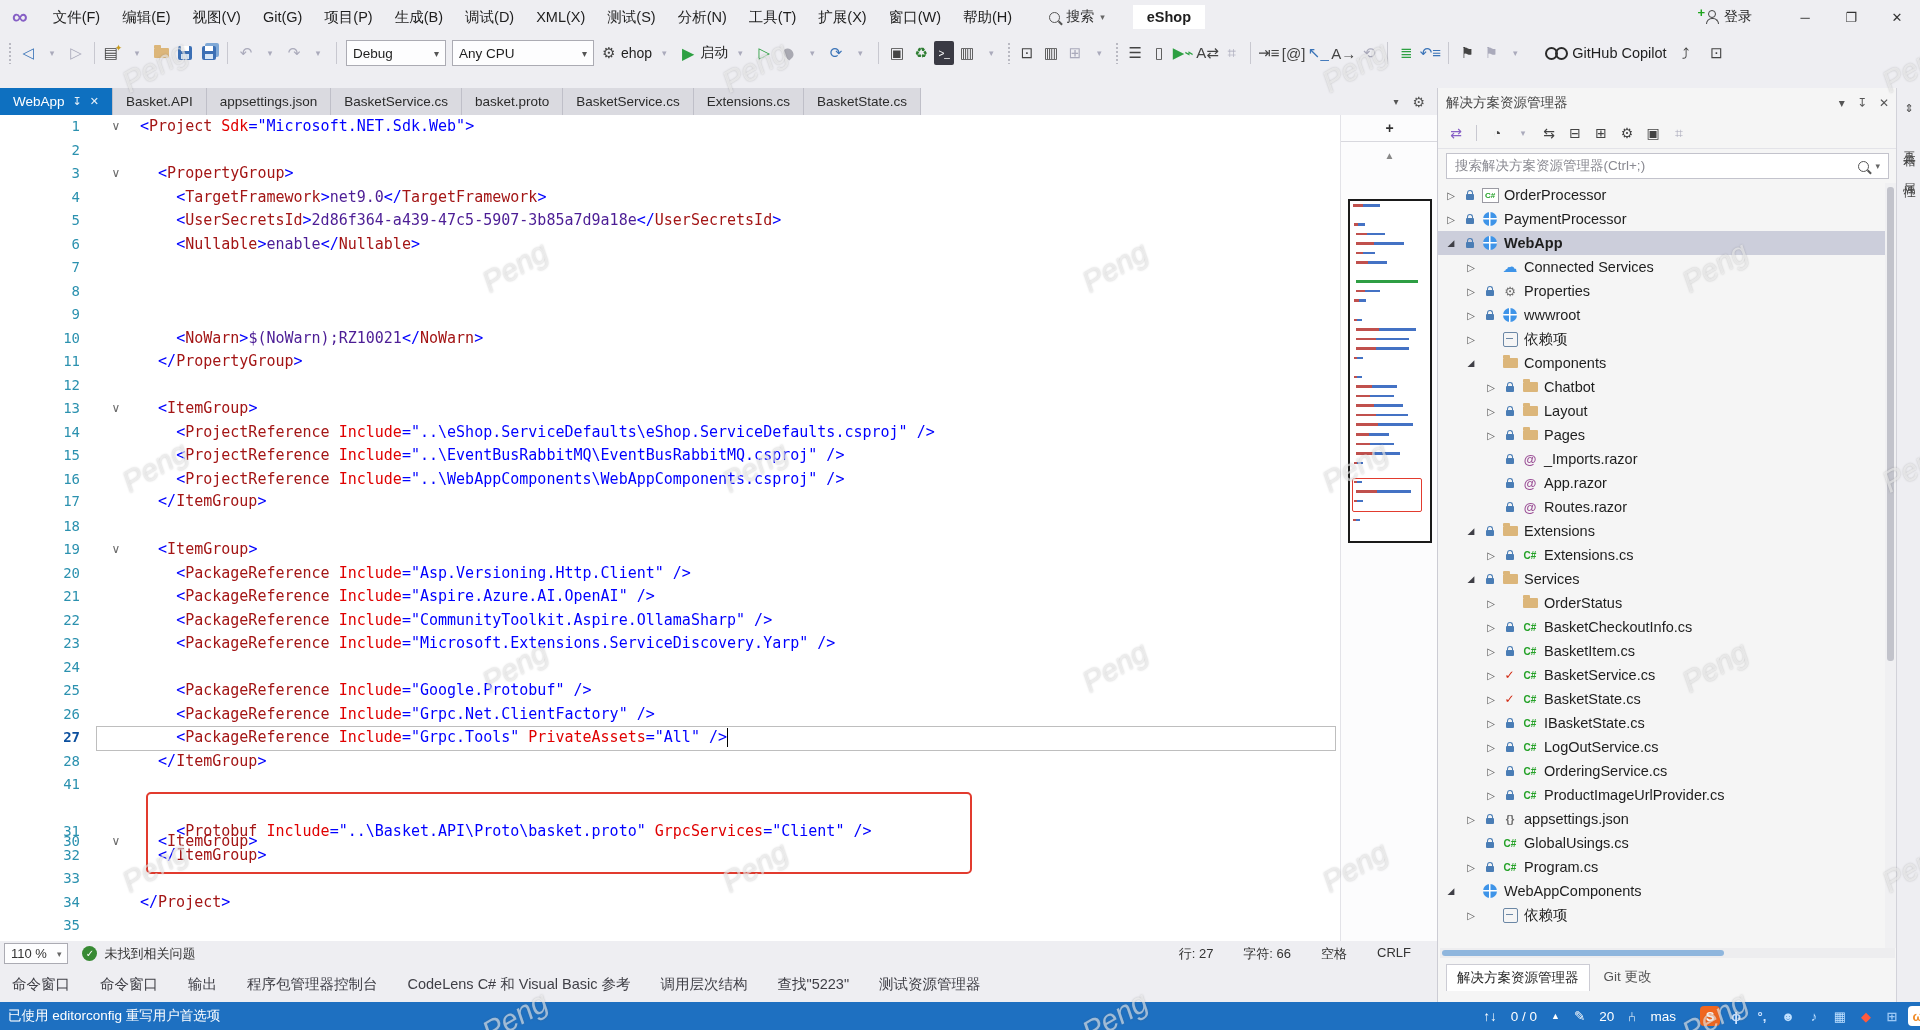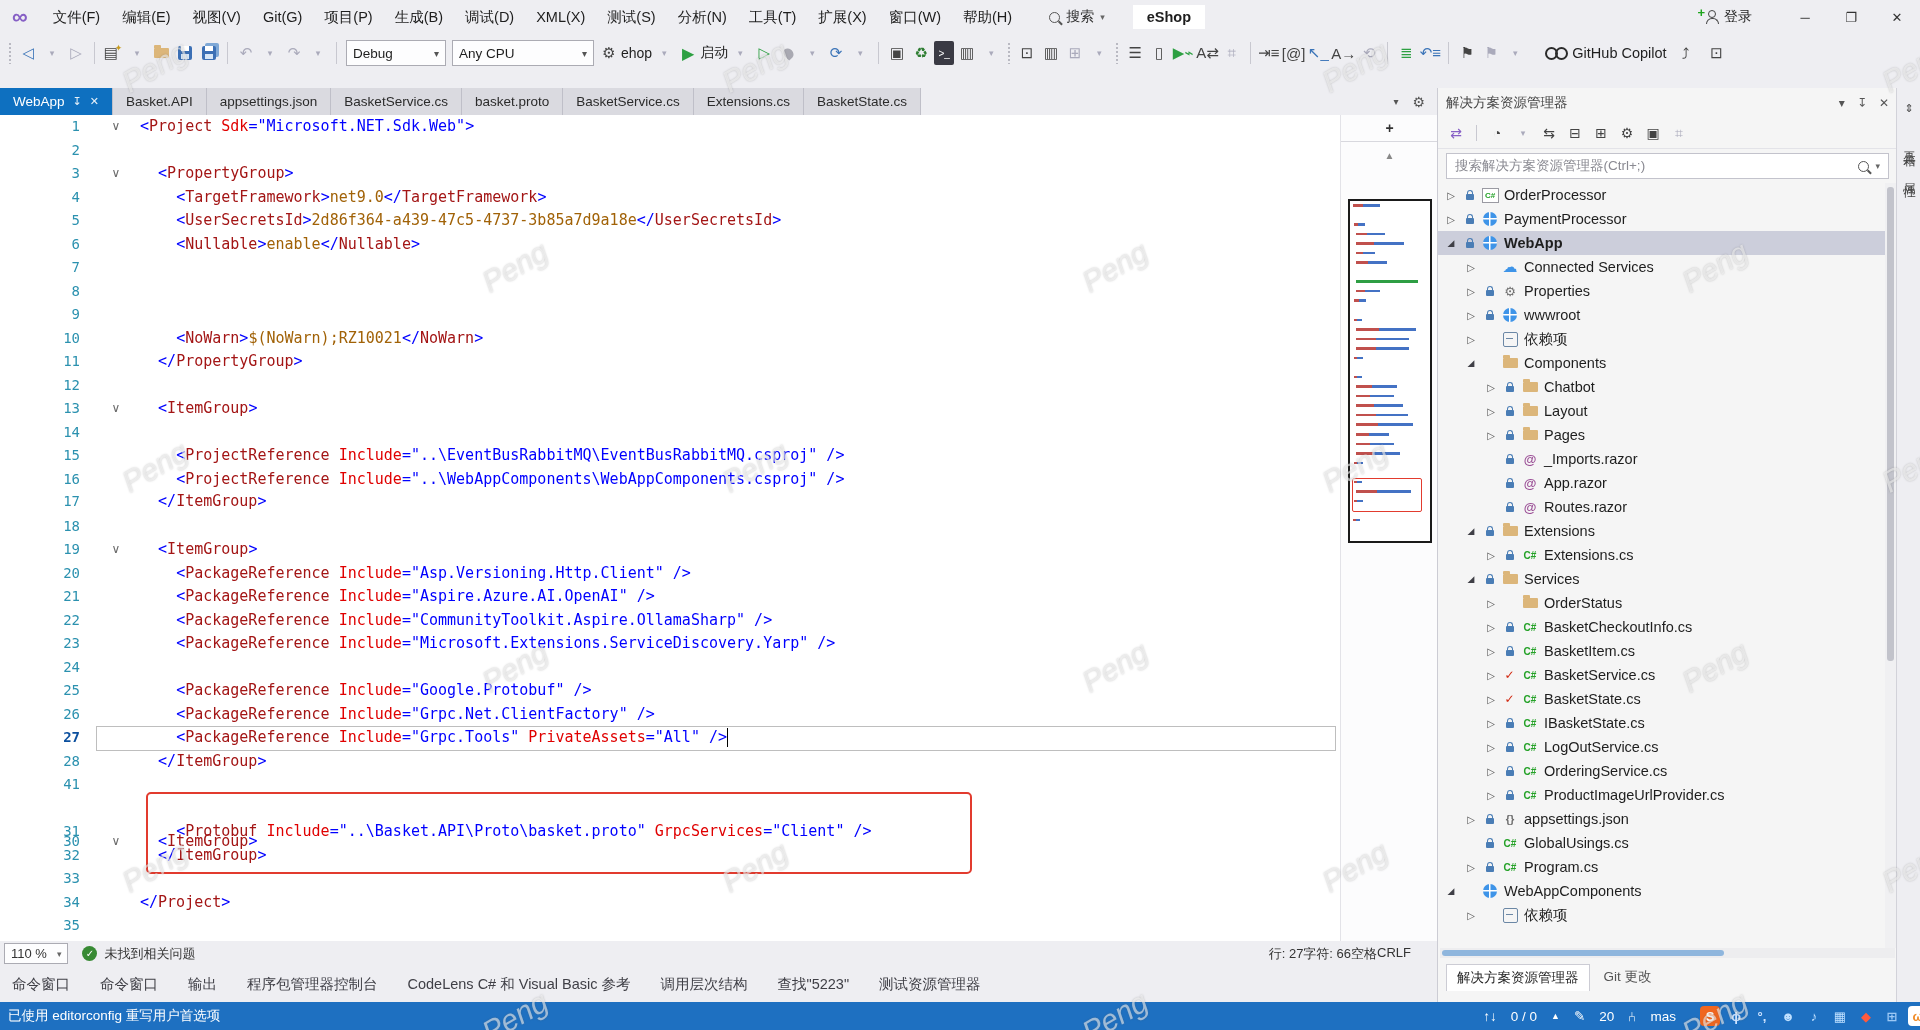--- a/index.html
+++ b/index.html
@@ -42,36 +42,36 @@
   .dtab{display:flex;align-items:center;padding:0 13px;background:#DADAE0;border-right:1px solid #BFBFC8;font-size:13.5px;color:#2b2b2b;gap:8px;white-space:nowrap;}
   .dtab.active{background:#0E70C0;color:#fff;}
   .dtab .ticon{font-size:11px;opacity:.9;}
   .well-btns{margin-left:auto;display:flex;align-items:center;gap:14px;padding-right:12px;color:#555;}
   
   .editor{left:0;top:115px;width:1437px;height:826px;background:#FFFFFF;overflow:hidden;}
   .code-line{position:absolute;left:0;width:1340px;height:23.5px;}
   .ln{position:absolute;left:0;top:0;width:80px;text-align:right;color:#2B91AF;font:14px/23.5px "DejaVu Sans Mono","Liberation Mono",monospace;}
   .fold{position:absolute;left:106px;top:0;width:20px;color:#6a6a6a;font:12px/23.5px "DejaVu Sans","Liberation Sans",sans-serif;text-align:center;}
   .code{position:absolute;left:140px;top:0;white-space:pre;font:15px/23.5px "DejaVu Sans Mono","Liberation Mono",monospace;}
-  .tk-d{color:#0000FF;} .tk-t{color:#A31515;} .tk-a{color:#E00000;} .tk-v{color:#0000FF;} .tk-x{color:#a16207;} .tk-c{color:#008000;}
+  .tk-d{color:#0000FF;} .tk-t{color:#A31515;} .tk-a{color:#E00000;} .tk-v{color:#0000FF;} .tk-x{color:#4c1d95;} .tk-c{color:#008000;}
   .cur-line{position:absolute;left:96px;width:1238px;height:22.5px;border:1px solid #BEBEBE;}
   .caret{position:absolute;width:1.5px;height:19px;background:#000;}
   .redbox{position:absolute;border:2.5px solid #E23B2E;border-radius:5px;}
   
   .mapstrip{position:absolute;left:1340px;top:0;width:97px;height:826px;background:#FCFCFD;border-left:1px solid #E3E3E8;}
   .splitter{height:26px;border-bottom:1px solid #D8D8DE;display:flex;align-items:center;justify-content:center;color:#333;font-weight:bold;}
   .maparrow{text-align:center;color:#888;font-size:10px;margin-top:8px;}
   .mapbox{position:absolute;left:7px;top:84px;width:80px;height:340px;border:2px solid #1a1a1a;background:#fff;}
   .mrow{position:absolute;height:2.5px;}
   .mapred{position:absolute;border:1.5px solid #E23B2E;border-radius:2px;}
   
   .statstrip{left:0;top:941px;width:1437px;height:25px;background:#EEEEF2;display:flex;align-items:center;font-size:13px;color:#333;}
   .zoombox{background:#FDFDFE;border:1px solid #ABABB3;height:19px;display:flex;align-items:center;padding:0 6px;margin-left:4px;gap:10px;}
   .okdot{width:15px;height:15px;border-radius:50%;background:#388A34;color:#fff;font-size:10px;display:flex;align-items:center;justify-content:center;margin:0 7px 0 14px;}
-  .statright{margin-left:auto;display:flex;padding-right:26px;}
+  .statright{margin-left:auto;display:flex;gap:30px;padding-right:26px;}
   
   .bottabs{left:0;top:966px;width:1437px;height:36px;background:#EEEEF2;display:flex;align-items:center;gap:30px;padding-left:12px;font-size:14.5px;color:#3F3F46;}
   
   .se{left:1437px;top:88px;width:459px;height:914px;background:#F5F5F5;border-left:1px solid #CCCCD4;display:flex;flex-direction:column;}
   .se-head{height:30px;display:flex;align-items:center;padding:0 8px;font-size:13.5px;color:#444;}
   .se-head .hicons{margin-left:auto;display:flex;gap:12px;color:#555;font-size:12px;}
   .se-tools{height:30px;display:flex;align-items:center;padding:0 6px;gap:2px;border-bottom:1px solid #E3E3E8;}
   .se-tools .tbi{font-size:14px;}
   .se-search{height:34px;display:flex;align-items:center;padding:0 8px;}
   .se-search .box{flex:1;background:#fff;border:1px solid #C3C3CC;height:24px;display:flex;align-items:center;padding:0 8px;color:#8A8A92;font-size:13.5px;justify-content:space-between;}
@@ -283,21 +283,21 @@
           <span class="ln">3</span>
           <span class="fold">∨</span>
           <span class="code"><span class="tk-x">  </span><span class="tk-d">&lt;</span><span class="tk-t">PropertyGroup</span><span class="tk-d">&gt;</span></span>
         </div>
         <div class="code-line" style="top: 70.5px;">
           <span class="ln">4</span>
           <span class="code"><span class="tk-x">    </span><span class="tk-d">&lt;</span><span class="tk-t">TargetFramework</span><span class="tk-d">&gt;</span><span class="tk-x">net9.0</span><span class="tk-d">&lt;/</span><span class="tk-t">TargetFramework</span><span class="tk-d">&gt;</span></span>
         </div>
         <div class="code-line" style="top: 94px;">
           <span class="ln">5</span>
-          <span class="code"><span class="tk-x">    </span><span class="tk-d">&lt;</span><span class="tk-t">UserSecretsId</span><span class="tk-d">&gt;</span><span class="tk-x">2d86f364-a439-47c5-4737-3b85a7d9a18e</span><span class="tk-d">&lt;/</span><span class="tk-t">UserSecretsId</span><span class="tk-d">&gt;</span></span>
+          <span class="code"><span class="tk-x">    </span><span class="tk-d">&lt;</span><span class="tk-t">UserSecretsId</span><span class="tk-d">&gt;</span><span class="tk-x">2d86f364-a439-47c5-5907-3b85a7d9a18e</span><span class="tk-d">&lt;/</span><span class="tk-t">UserSecretsId</span><span class="tk-d">&gt;</span></span>
         </div>
         <div class="code-line" style="top: 117.5px;">
           <span class="ln">6</span>
           <span class="code"><span class="tk-x">    </span><span class="tk-d">&lt;</span><span class="tk-t">Nullable</span><span class="tk-d">&gt;</span><span class="tk-x">enable</span><span class="tk-d">&lt;/</span><span class="tk-t">Nullable</span><span class="tk-d">&gt;</span></span>
         </div>
         <div class="code-line" style="top: 141px;">
           <span class="ln">7</span>
         </div>
         <div class="code-line" style="top: 164.5px;">
           <span class="ln">8</span>
@@ -319,20 +319,21 @@
           <span class="ln">12</span>
           <span class="code"></span>
         </div>
         <div class="code-line" style="top: 282px;">
           <span class="ln">13</span>
           <span class="fold">∨</span>
           <span class="code"><span class="tk-x">  </span><span class="tk-d">&lt;</span><span class="tk-t">ItemGroup</span><span class="tk-d">&gt;</span></span>
         </div>
         <div class="code-line" style="top: 305.5px;">
           <span class="ln">14</span>
+          <span class="code"><span class="tk-x">    </span><span class="tk-d">&lt;</span><span class="tk-t">ProjectReference</span><span class="tk-x"> </span><span class="tk-a">Include</span><span class="tk-d">=</span><span class="tk-v">"..\eShop.ServiceDefaults\eShop.ServiceDefaults.csproj"</span><span class="tk-x"> </span><span class="tk-d">/&gt;</span></span>
         </div>
         <div class="code-line" style="top: 329px;">
           <span class="ln">15</span>
           <span class="code"><span class="tk-x">    </span><span class="tk-d">&lt;</span><span class="tk-t">ProjectReference</span><span class="tk-x"> </span><span class="tk-a">Include</span><span class="tk-d">=</span><span class="tk-v">"..\EventBusRabbitMQ\EventBusRabbitMQ.csproj"</span><span class="tk-x"> </span><span class="tk-d">/&gt;</span></span>
         </div>
         <div class="code-line" style="top: 352.5px;">
           <span class="ln">16</span>
           <span class="code"><span class="tk-x">    </span><span class="tk-d">&lt;</span><span class="tk-t">ProjectReference</span><span class="tk-x"> </span><span class="tk-a">Include</span><span class="tk-d">=</span><span class="tk-v">"..\WebAppComponents\WebAppComponents.csproj"</span><span class="tk-x"> </span><span class="tk-d">/&gt;</span></span>
         </div>
         <div class="code-line" style="top: 375px;">

